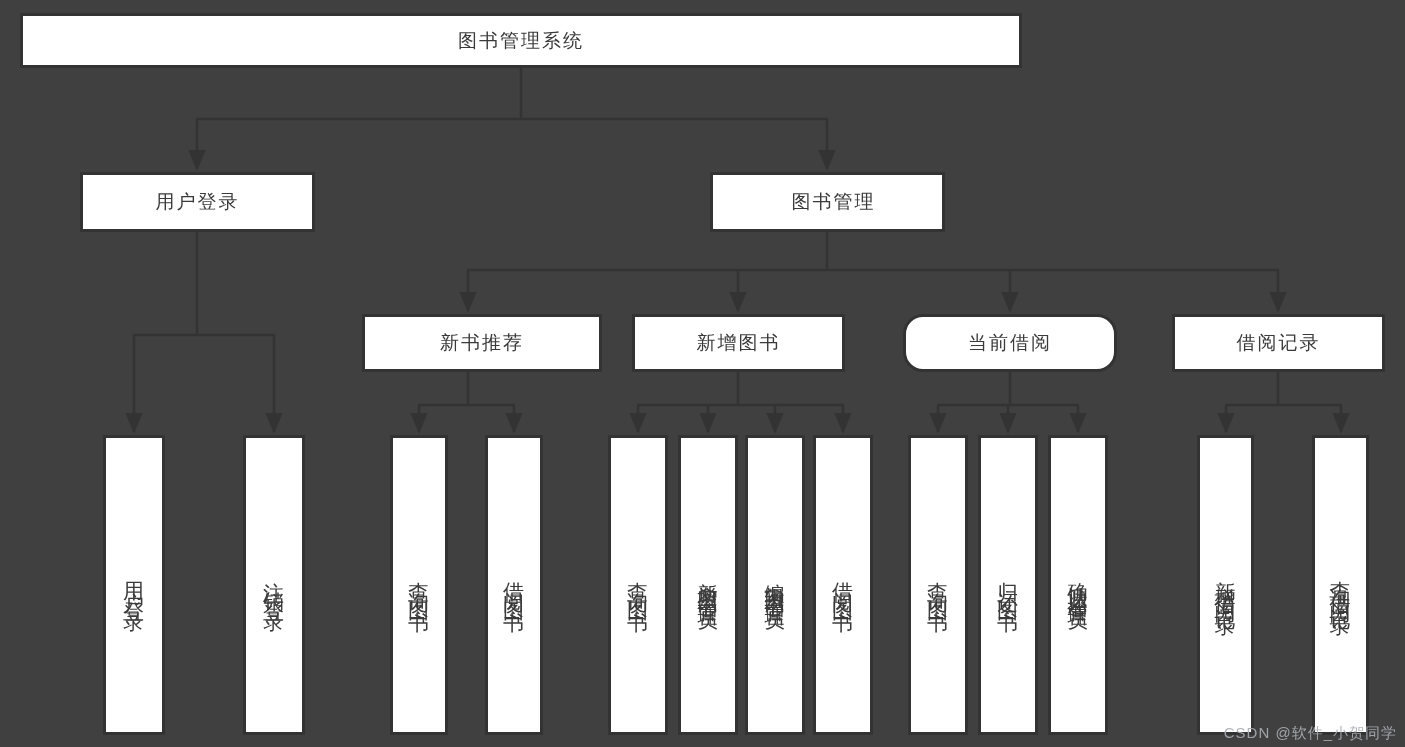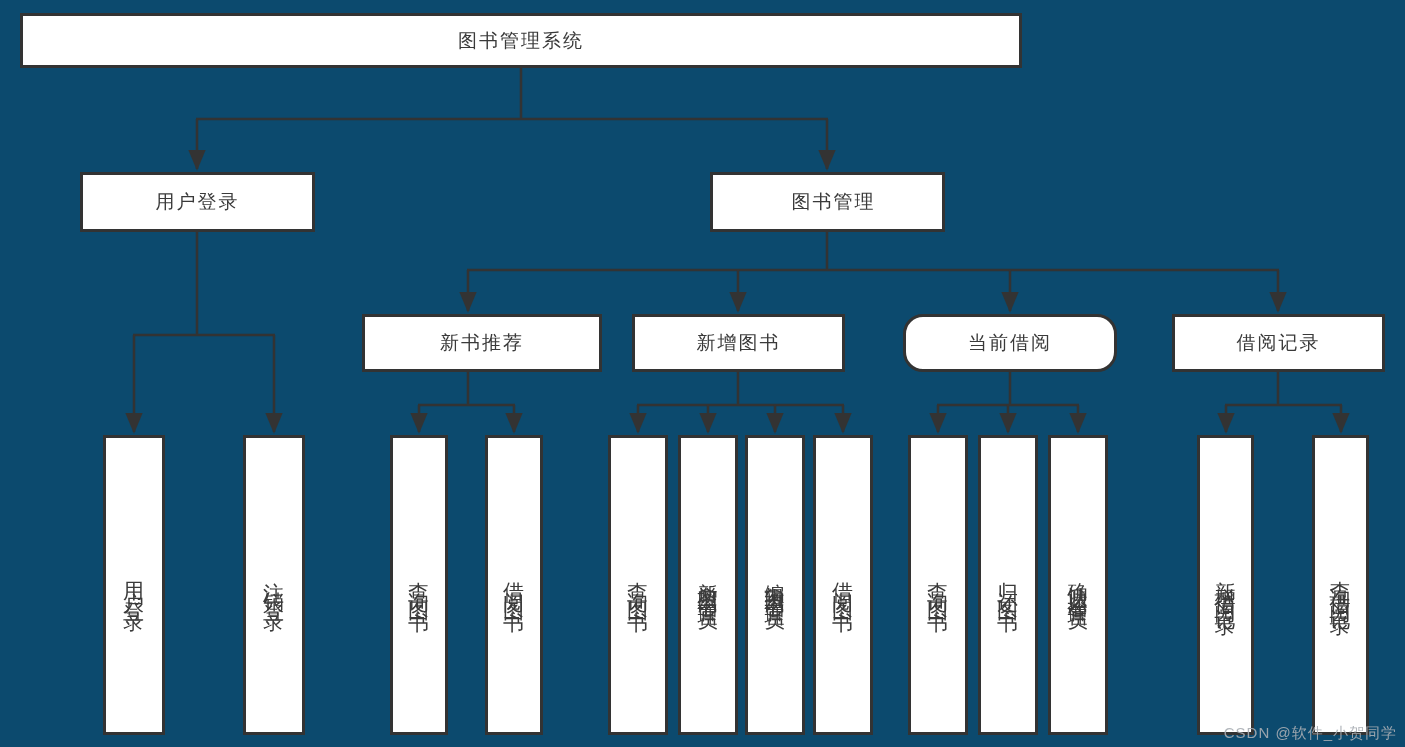--- a/index.html
+++ b/index.html
@@ -1,19 +1,19 @@
 <!DOCTYPE html>
 <html><head>
 <meta charset="utf-8">
 <style>
   html,body { margin:0; padding:0; background:#ffffff; }
   .canvas {
     position:relative;
     width:1405px; height:747px;
-    background:#0c4a6e;
+    background:#404040;
     font-family:"Liberation Sans","DejaVu Sans",sans-serif;
     overflow:hidden;
   }
   svg.wires { position:absolute; left:0; top:0; z-index:0; }
   .node {
     position:absolute;
     box-sizing:border-box;
     border:3px solid #333333;
     background:#ffffff;
     display:flex; align-items:center; justify-content:center;

